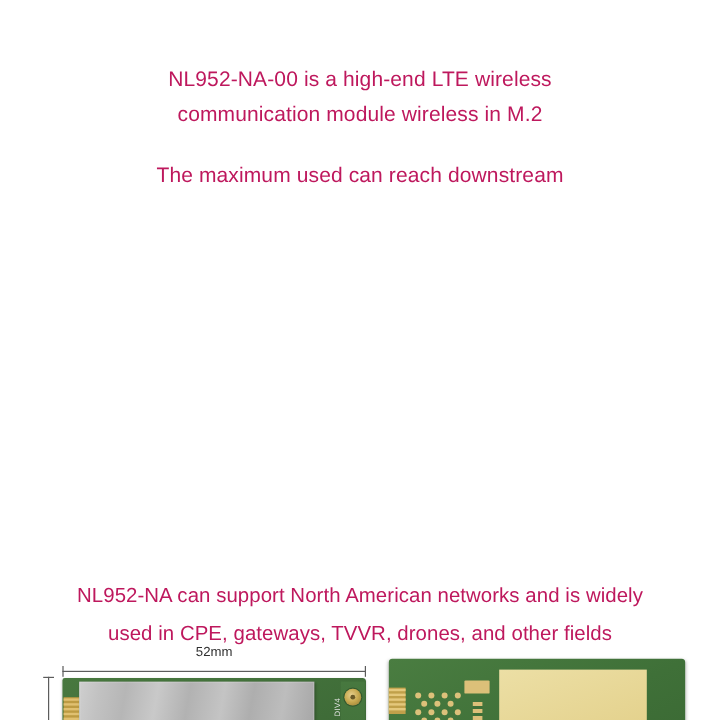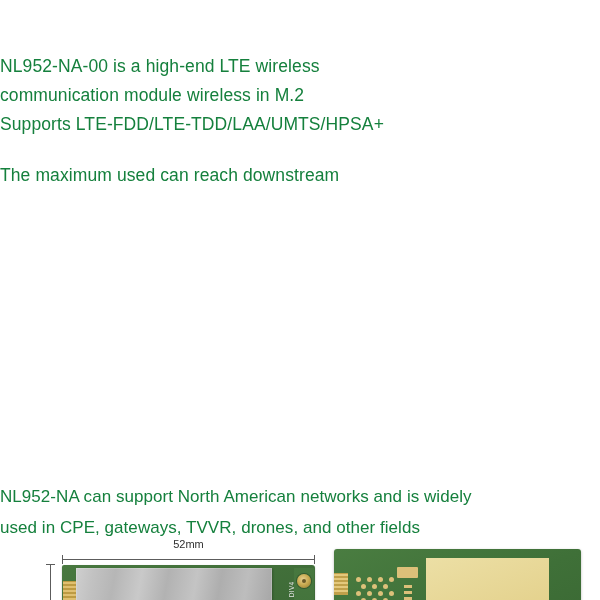--- a/index.html
+++ b/index.html
@@ -10,21 +10,22 @@
     width: 600px;
     height: 600px;
     background: #ffffff;
     font-family: "Liberation Sans", sans-serif;
     overflow: hidden;
     position: relative;
   }
 
   
   .text-block {
-    color: #15803d;
+    text-align: center;
+    color: #be185d;
   }
   #top-text {
     position: absolute;
     left: 0;
     top: 52px;
     width: 600px;
   }
   #top-text .line {
     font-size: 17.5px;
     line-height: 29px;
@@ -44,21 +45,21 @@
   #bottom-text .line {
     font-size: 17px;
     line-height: 31px;
     letter-spacing: 0.05px;
     white-space: nowrap;
   }
 
   
   #product-photo {
     position: absolute;
-    left: 14px;
+    left: 4px;
     top: 262px;
     width: 480px;
     height: 215px;
   }
 
   
   .dim-line-h {
     position: absolute;
     left: 48px;
     top: 297px;
@@ -271,21 +272,20 @@
     border-radius: 1px;
   }
   .smd-top { top: 18px; }
 </style>
 </head>
 <body>
 
 <div id="top-text" class="text-block">
   <div class="line">NL952-NA-00 is a high-end LTE wireless</div>
   <div class="line">communication module wireless in M.2</div>
-  <div class="line">Supports LTE-FDD/LTE-TDD/LAA/UMTS/HPSA+</div>
   <div class="para-gap"></div>
   <div class="line">The maximum used can reach downstream</div>
 </div>
 
 <div id="product-photo">
 
   <div class="dim-label-h">52mm</div>
   <div class="dim-line-h"></div>
 
   <div class="dim-line-v"></div>

